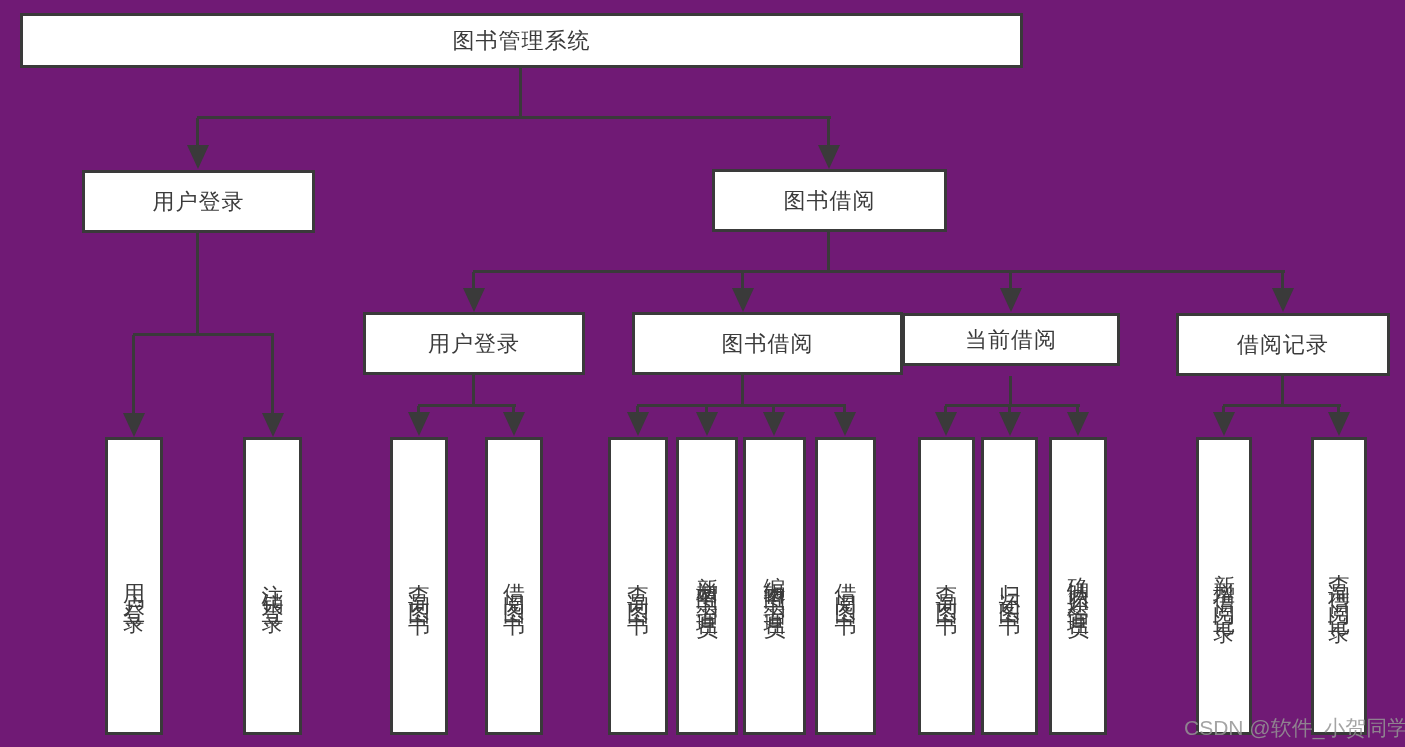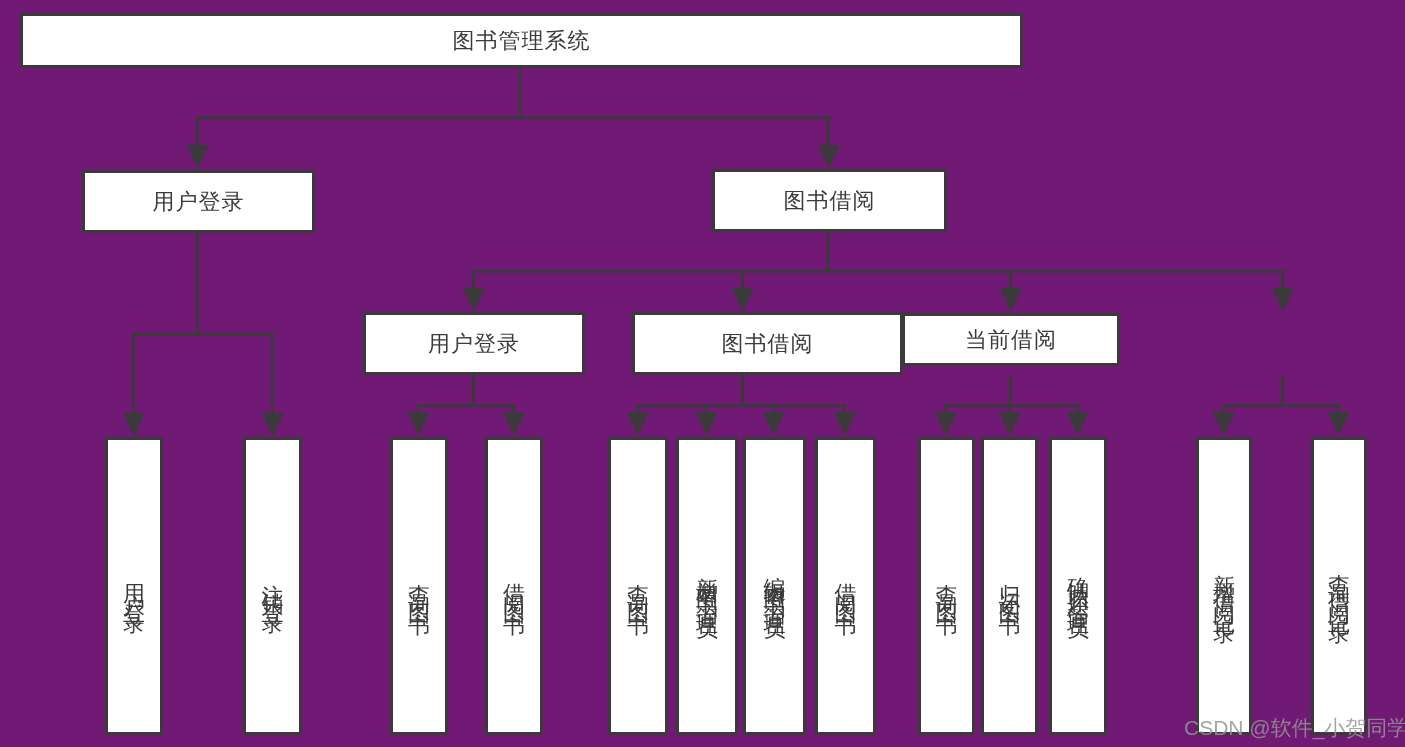--- a/index.html
+++ b/index.html
@@ -88,20 +88,23 @@
 
   <div class="box" style="left:363px;top:312px;width:222px;height:63px">
     <span class="hlabel">用户登录</span>
   </div>
   <div class="box" style="left:632px;top:312px;width:271px;height:63px">
     <span class="hlabel">图书借阅</span>
   </div>
   <div class="box" style="left:902px;top:313px;width:218px;height:53px">
     <span class="hlabel">当前借阅</span>
   </div>
+  <div class="box" style="left:1176px;top:313px;width:214px;height:63px">
+    <span class="hlabel">借阅记录</span>
+  </div>
 
   <div class="vline" style="left:472px;top:375px;height:32px"></div>
   <div class="hline" style="left:418px;top:404px;width:98px"></div>
   <div class="vline" style="left:417px;top:406px;height:9px"></div>
   <div class="arrow" style="left:408px;top:412px"></div>
   <div class="vline" style="left:512px;top:406px;height:9px"></div>
   <div class="arrow" style="left:503px;top:412px"></div>
 
   <div class="vline" style="left:741px;top:375px;height:32px"></div>
   <div class="hline" style="left:637px;top:404px;width:209px"></div>

